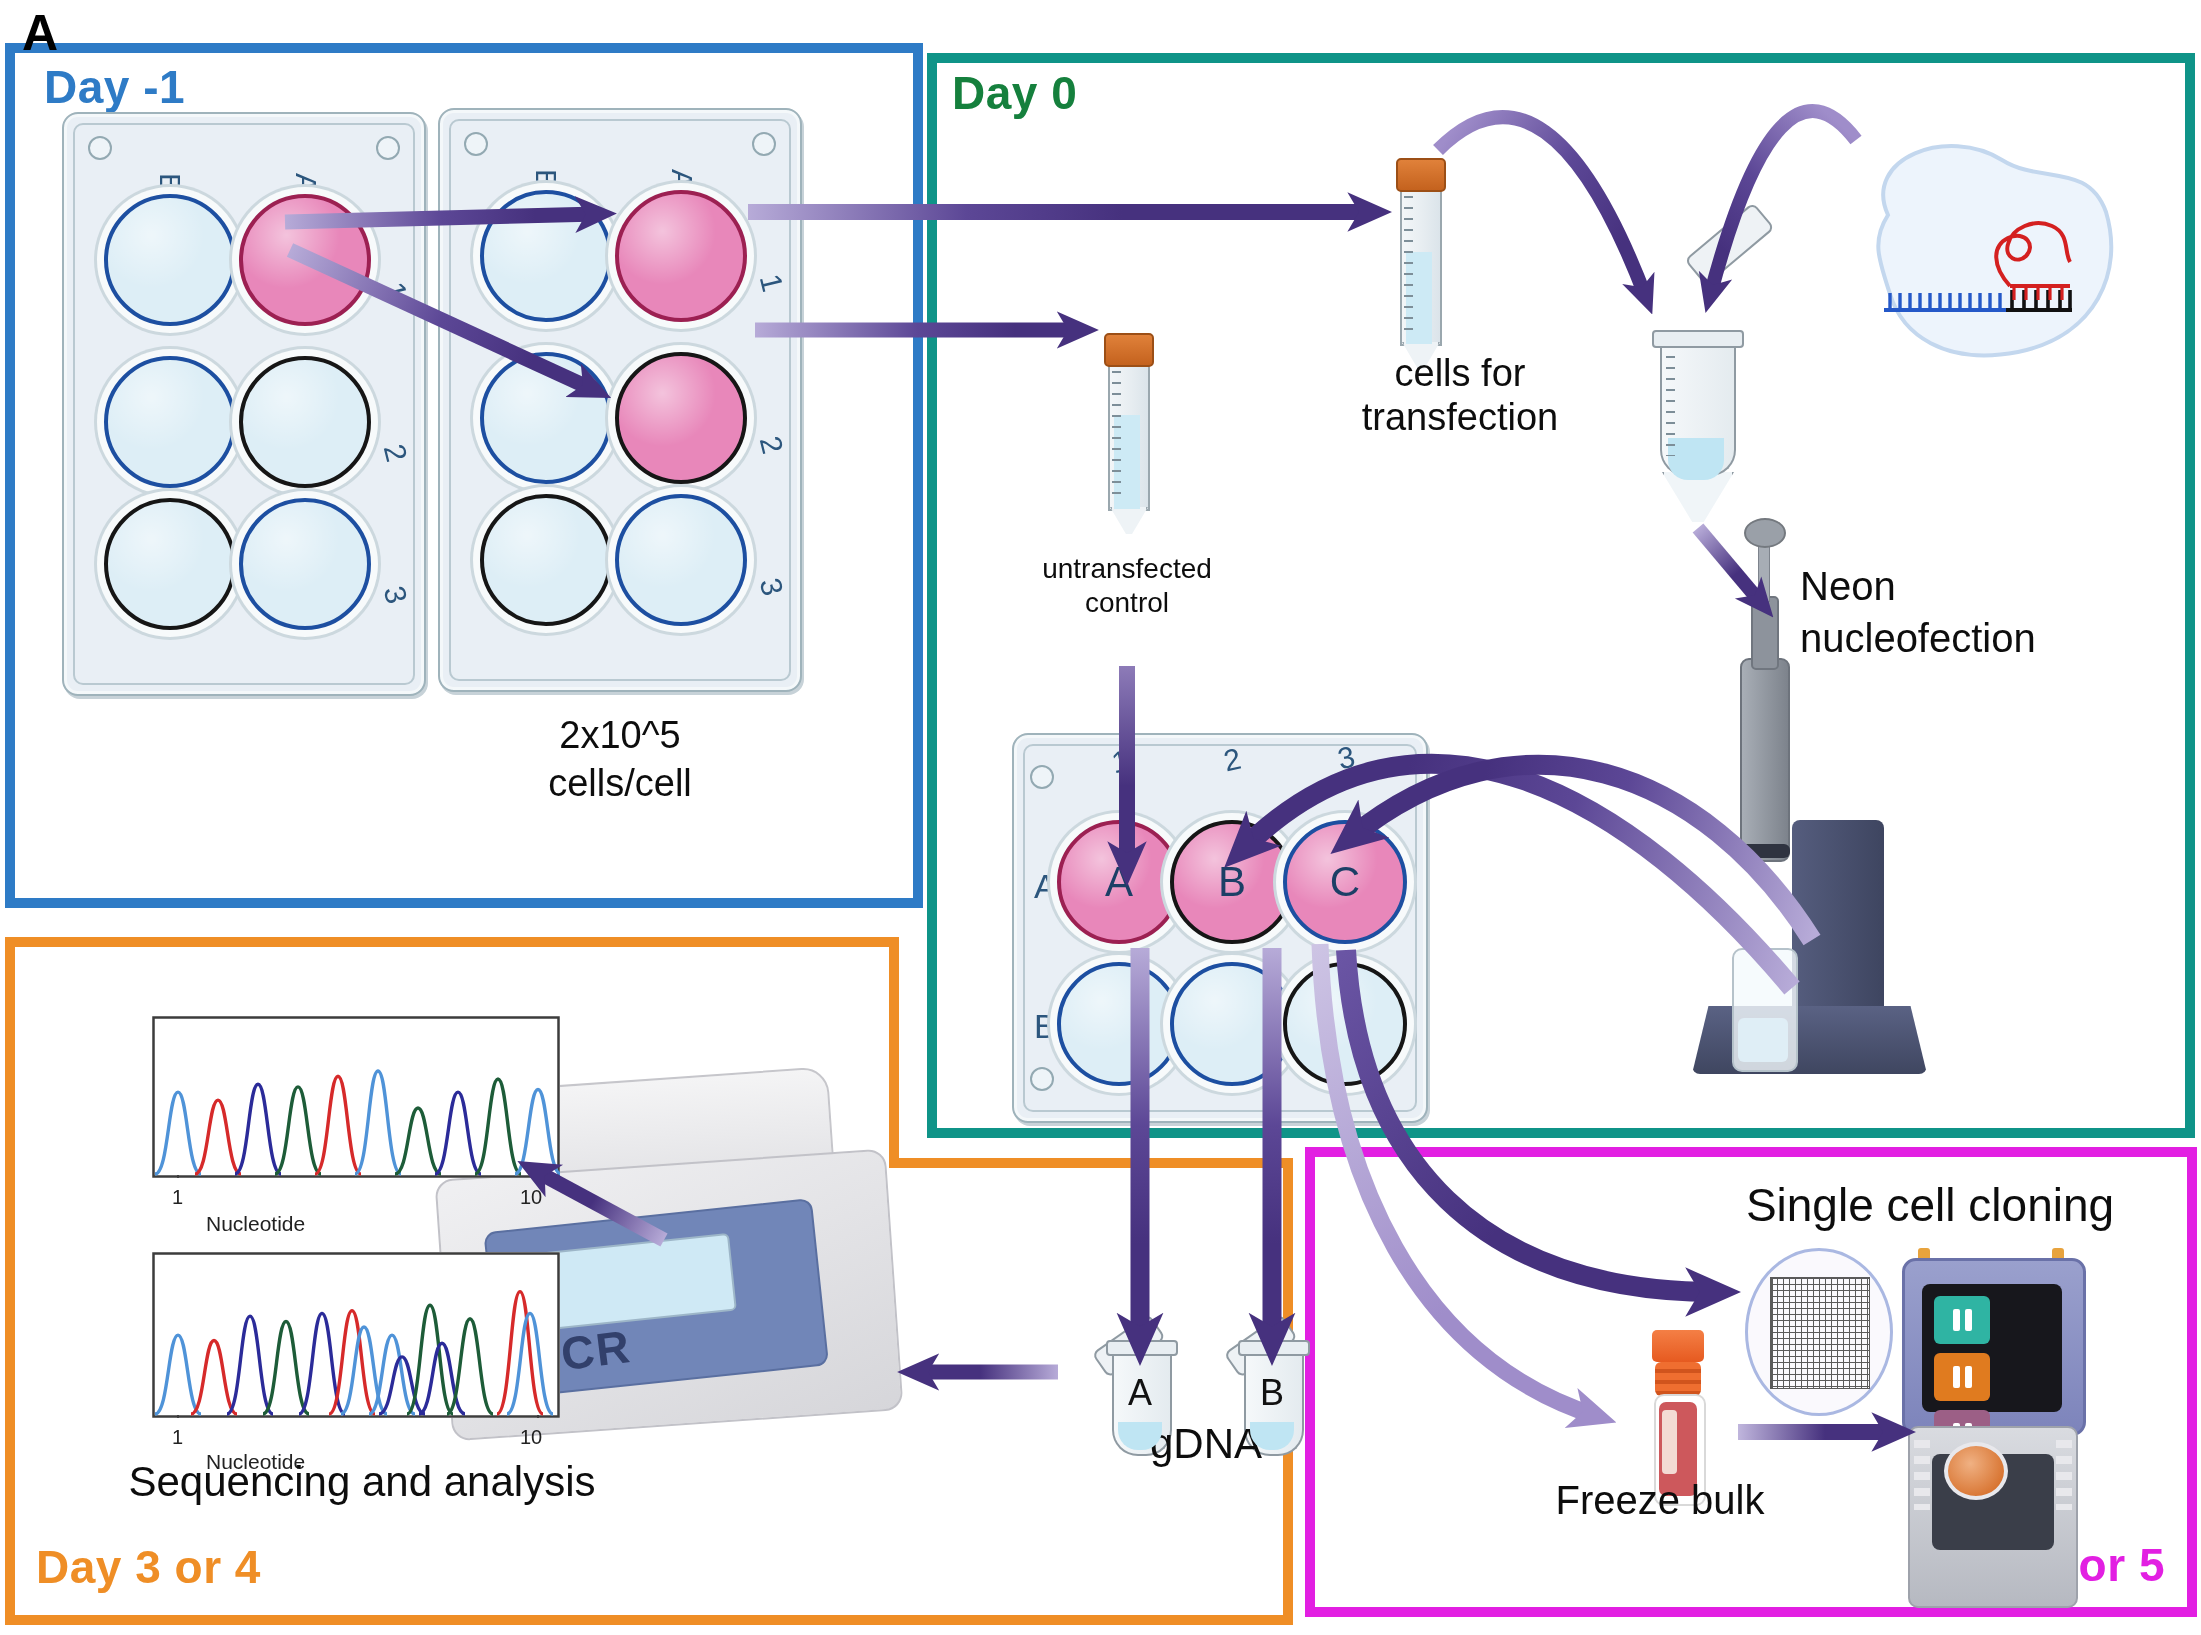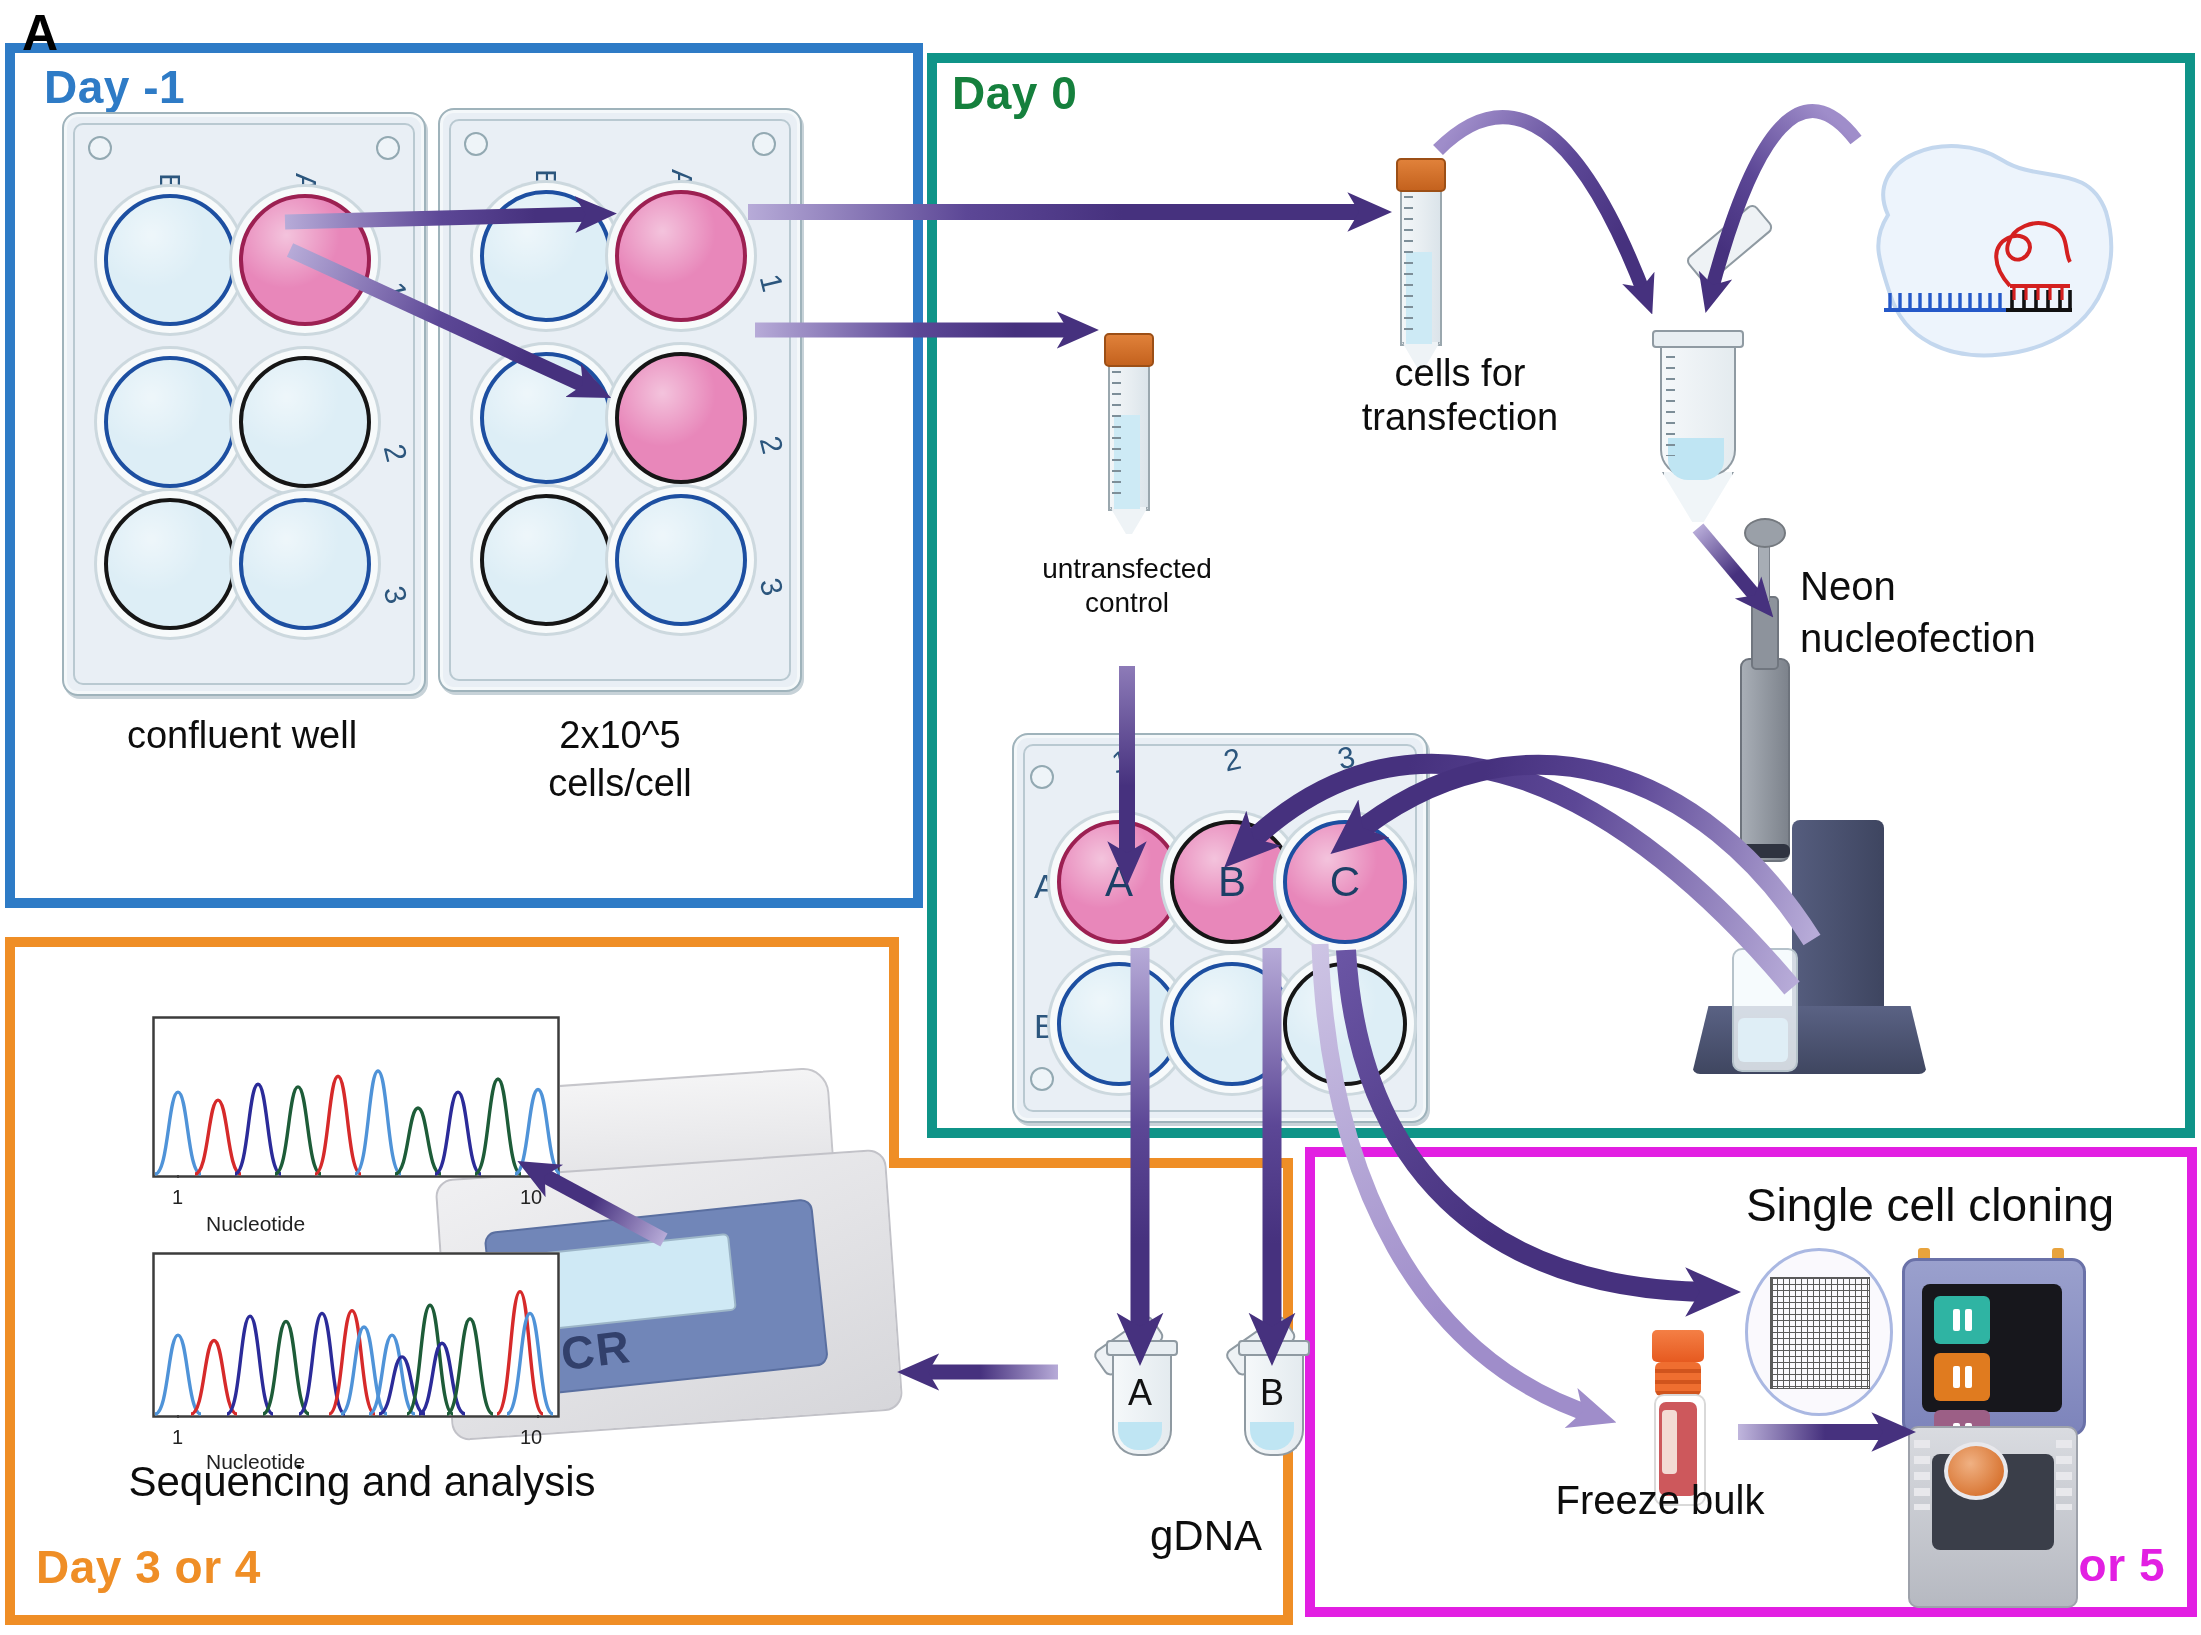--- a/index.html
+++ b/index.html
@@ -102,21 +102,20 @@
     <span class="axis-lbl" style="right:20px;top:322px;transform:rotate(76deg);">2</span>
     <span class="axis-lbl" style="right:20px;top:464px;transform:rotate(76deg);">3</span>
   <div class="well" style="left: 29.5%; top: 25.2%; height: 124px; width: 124px; transform: translate(-50%, -50%); border: 4px solid rgb(29, 79, 161); background: radial-gradient(circle at 35% 30%, rgba(255, 255, 255, 0.5) 0%, rgba(255, 255, 255, 0) 45%), rgb(221, 238, 246);"></div>
       <div class="well" style="left: 67%; top: 25.2%; height: 124px; width: 124px; transform: translate(-50%, -50%); border: 4px solid rgb(156, 32, 82); background: radial-gradient(circle at 35% 30%, rgba(255, 255, 255, 0.5) 0%, rgba(255, 255, 255, 0) 45%), rgb(232, 135, 186);"></div>
       <div class="well" style="left: 29.5%; top: 53.1%; height: 124px; width: 124px; transform: translate(-50%, -50%); border: 4px solid rgb(29, 79, 161); background: radial-gradient(circle at 35% 30%, rgba(255, 255, 255, 0.5) 0%, rgba(255, 255, 255, 0) 45%), rgb(221, 238, 246);"></div>
       <div class="well" style="left: 67%; top: 53.1%; height: 124px; width: 124px; transform: translate(-50%, -50%); border: 4px solid rgb(22, 22, 22); background: radial-gradient(circle at 35% 30%, rgba(255, 255, 255, 0.5) 0%, rgba(255, 255, 255, 0) 45%), rgb(221, 238, 246);"></div>
       <div class="well" style="left: 29.5%; top: 77.6%; height: 124px; width: 124px; transform: translate(-50%, -50%); border: 4px solid rgb(22, 22, 22); background: radial-gradient(circle at 35% 30%, rgba(255, 255, 255, 0.5) 0%, rgba(255, 255, 255, 0) 45%), rgb(221, 238, 246);"></div>
       <div class="well" style="left: 67%; top: 77.6%; height: 124px; width: 124px; transform: translate(-50%, -50%); border: 4px solid rgb(29, 79, 161); background: radial-gradient(circle at 35% 30%, rgba(255, 255, 255, 0.5) 0%, rgba(255, 255, 255, 0) 45%), rgb(221, 238, 246);"></div>
     </div>
   <div class="plate-caption" style="left:72px;top:712px;width:340px;">
-    <div>confluent well</div>
   </div>
 
   <div id="plate-d1-2" class="plate" style="left:438px;top:108px;width:360px;height:580px;">
     <div class="hole" style="left:24px;top:22px;"></div>
     <div class="hole" style="right:24px;top:22px;"></div>
     <span class="axis-lbl" style="left:96px;top:52px;transform:rotate(90deg);">B</span>
     <span class="axis-lbl" style="left:232px;top:52px;transform:rotate(90deg);">A</span>
     <span class="axis-lbl" style="right:20px;top:156px;transform:rotate(76deg);">1</span>
     <span class="axis-lbl" style="right:20px;top:318px;transform:rotate(76deg);">2</span>
     <span class="axis-lbl" style="right:20px;top:460px;transform:rotate(76deg);">3</span>
@@ -308,21 +307,21 @@
     <div class="mc-liq abs" style="left:1118px;top:1422px;width:44px;height:28px;"></div>
     <div class="mc-letter" style="left:1128px;top:1372px;">A</div>
   </div>
   <div>
     <div class="mc-lid abs" style="left:1228px;top:1308px;width:66px;height:26px;transform:rotate(-35deg);transform-origin:100% 100%;"></div>
     <div class="mc-rim abs" style="left:1238px;top:1340px;width:68px;height:12px;"></div>
     <div class="mc-body abs" style="left:1244px;top:1352px;width:56px;height:102px;"></div>
     <div class="mc-liq abs" style="left:1250px;top:1422px;width:44px;height:28px;"></div>
     <div class="mc-letter" style="left:1260px;top:1372px;">B</div>
   </div>
-  <div class="txt ctr" style="left:1056px;top:1512px;width:300px;font-size:42px;">gDNA</div>
+  <div class="txt ctr" style="left:1056px;top:1420px;width:300px;font-size:42px;">gDNA</div>
 
   <div class="txt ctr" style="left:1700px;top:1178px;width:460px;font-size:46px;">Single cell cloning</div>
 
   <div class="gridviewer" style="left:1745px;top:1248px;">
     <div class="grid"></div>
   </div>
 
   <div class="dispenser" style="left:1902px;top:1258px;width:178px;height:346px;">
     <div class="nub" style="left:16px;"></div>
     <div class="nub" style="right:16px;"></div>

